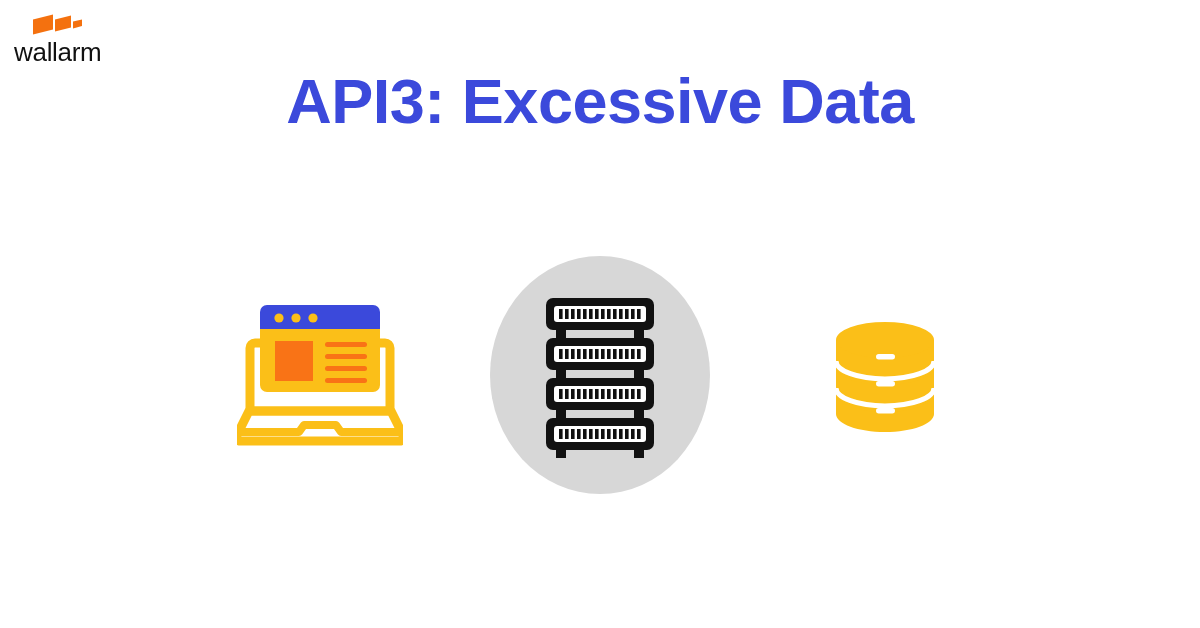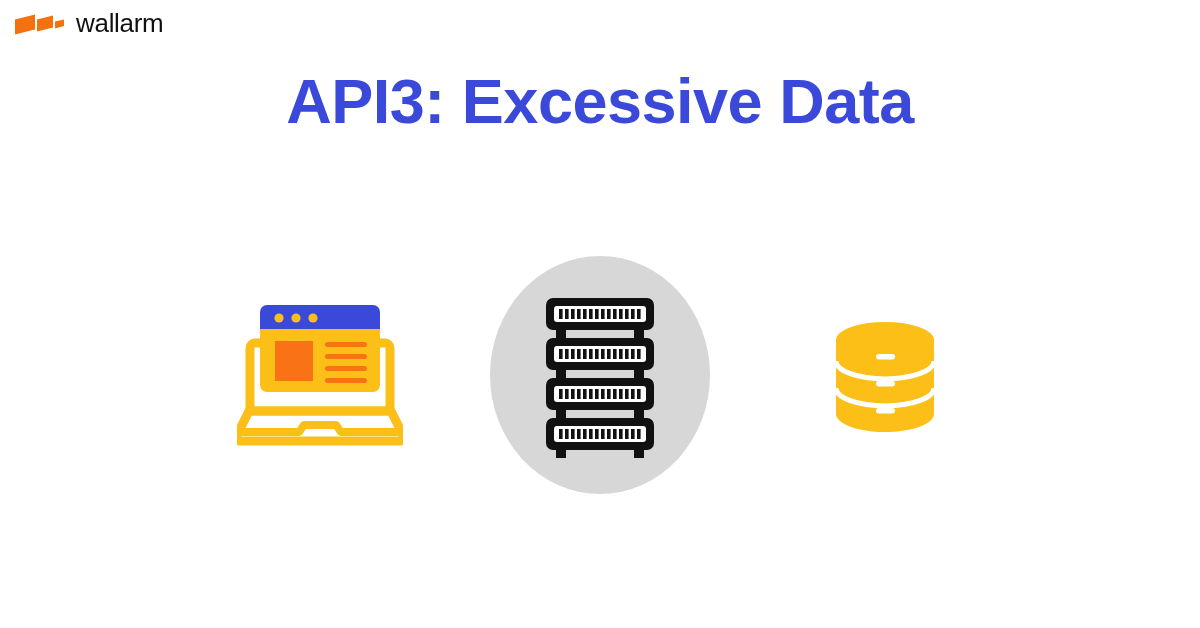--- a/index.html
+++ b/index.html
@@ -19,23 +19,24 @@
     height: 628px;
     background: #ffffff;
   }
 
   
   .brand {
     position: absolute;
     left: 14px;
     top: 10px;
     display: flex;
-    align-items: flex-start;
-    gap: 10px;
+    align-items: center;
+    gap: 1px;
     height: 36px;
+    flex-direction: column;
   }
   .brand-mark {
     width: 52px;
     height: 28px;
     display: block;
     flex: none;
   }
   .brand-word {
     font-family: "Liberation Sans", sans-serif;
     font-size: 26px;

